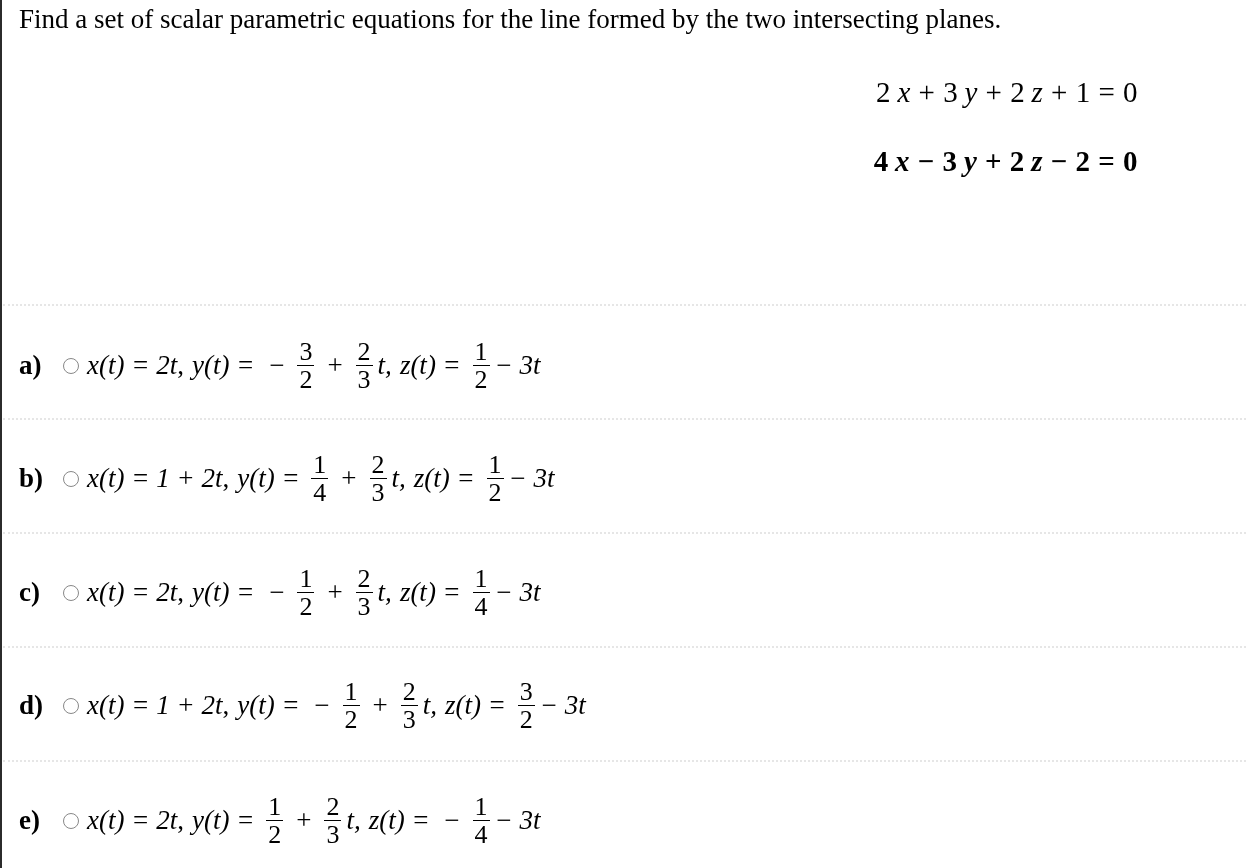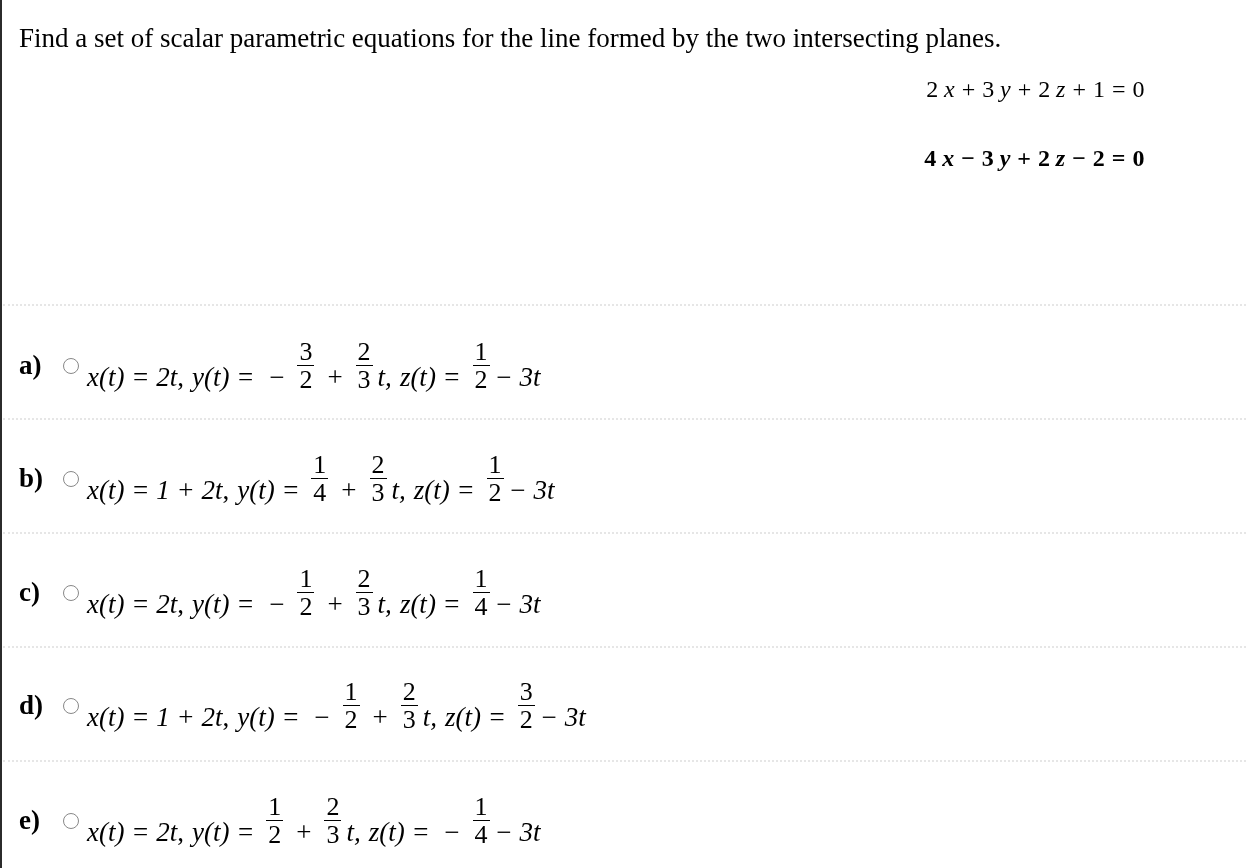--- a/index.html
+++ b/index.html
@@ -2,43 +2,43 @@
 <html><head>
 <meta charset="utf-8">
 <style>
   html, body { margin: 0; padding: 0; background: #ffffff; }
   body {
     width: 1246px; height: 868px; position: relative; overflow: hidden;
     font-family: "Liberation Serif", "DejaVu Serif", serif; color: #000;
   }
   .left-border { position: absolute; left: 0; top: 0; width: 2px; height: 868px; background: #2b2b2b; }
   .question {
-    position: absolute; left: 19px; top: 20px; font-size: 27px; line-height: 36px; white-space: nowrap;
+    position: absolute; left: 19px; top: 1px; font-size: 27px; line-height: 36px; white-space: nowrap;
   }
   .eq {
-    position: absolute; right: 101px; font-size: 24px; white-space: nowrap; letter-spacing: 0.5px;
+    position: absolute; right: 108px; font-size: 29px; white-space: nowrap; letter-spacing: 0.5px;
   }
   .eq1 { top: 76px; }
   .eq2 { top: 145px; font-weight: bold; }
   .eq i { font-style: italic; }
   .sep {
     position: absolute; left: 3px; right: 0; height: 0;
     border-top: 2px dotted #e6e6e6;
   }
   .option {
     position: absolute; left: 19px; height: 80px; display: flex; align-items: center;
     font-size: 27px; white-space: nowrap;
   }
   .opt-label { font-weight: bold; width: 44px; display: inline-block; }
   .radio {
     width: 16px; height: 16px; border: 1.5px solid #888; border-radius: 50%;
     display: inline-block; margin-right: 8px; box-sizing: border-box; background: #fff;
     position: relative; top: 1px; cursor: pointer;
   }
-  .math { display: inline-flex; align-items: flex-end; }
+  .math { display: inline-flex; align-items: center; }
   .math i { font-style: italic; }
   .frac {
     display: inline-flex; flex-direction: column; align-items: center; margin: 0 5px;
     font-size: 26px; line-height: 27px; vertical-align: middle;
   }
   .frac .num { border-bottom: 1.5px solid #000; padding: 0 2px; }
   .frac .den { padding: 0 2px; }
   .sp { display: inline-block; width: 8px; }
   .op { margin: 0 8px; }
 </style>

